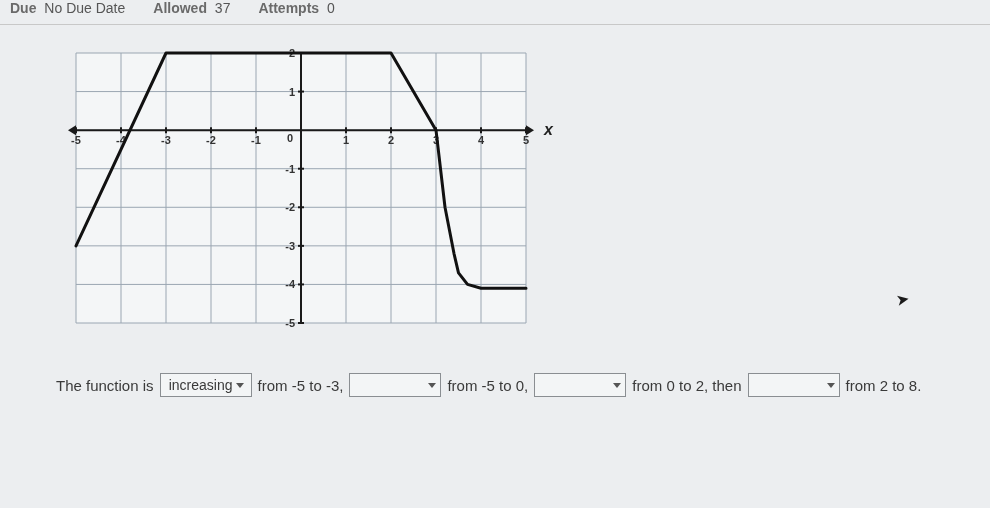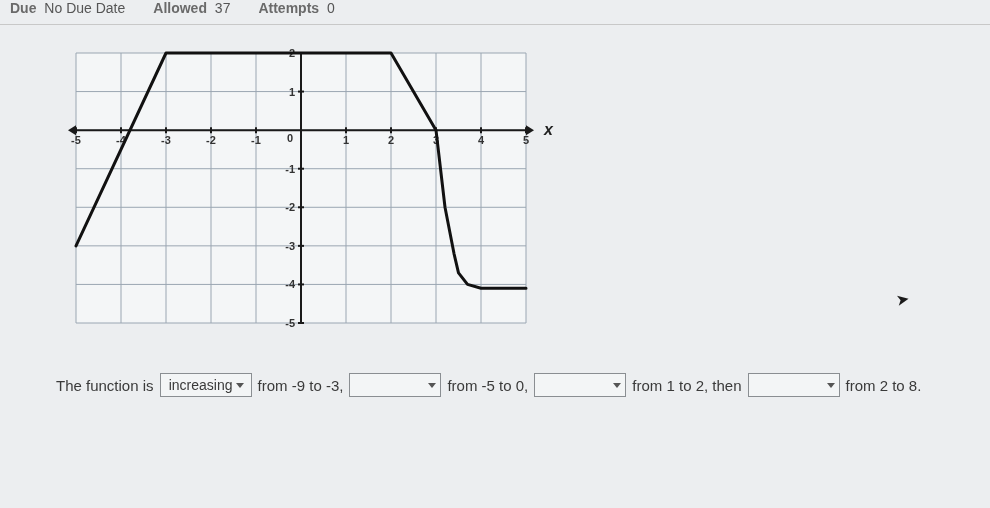--- a/index.html
+++ b/index.html
@@ -162,31 +162,31 @@
       </svg>
   </div>
 
 
   <div class="sentence">
     <span>The function is</span>
     <span class="dd filled">
       <span>increasing</span>
       <span class="caret"></span>
     </span>
-    <span>from -9 to -3,</span>
+    <span>from -5 to -3,</span>
     <span class="dd">
       <span></span>
       <span class="caret"></span>
     </span>
     <span>from -5 to 0,</span>
     <span class="dd">
       <span></span>
       <span class="caret"></span>
     </span>
-    <span>from 1 to 2, then</span>
+    <span>from 0 to 2, then</span>
     <span class="dd">
       <span></span>
       <span class="caret"></span>
     </span>
     <span>from 2 to 8.</span>
   </div>
 </div>
 
 <div class="cursor-icon">➤</div>
 

